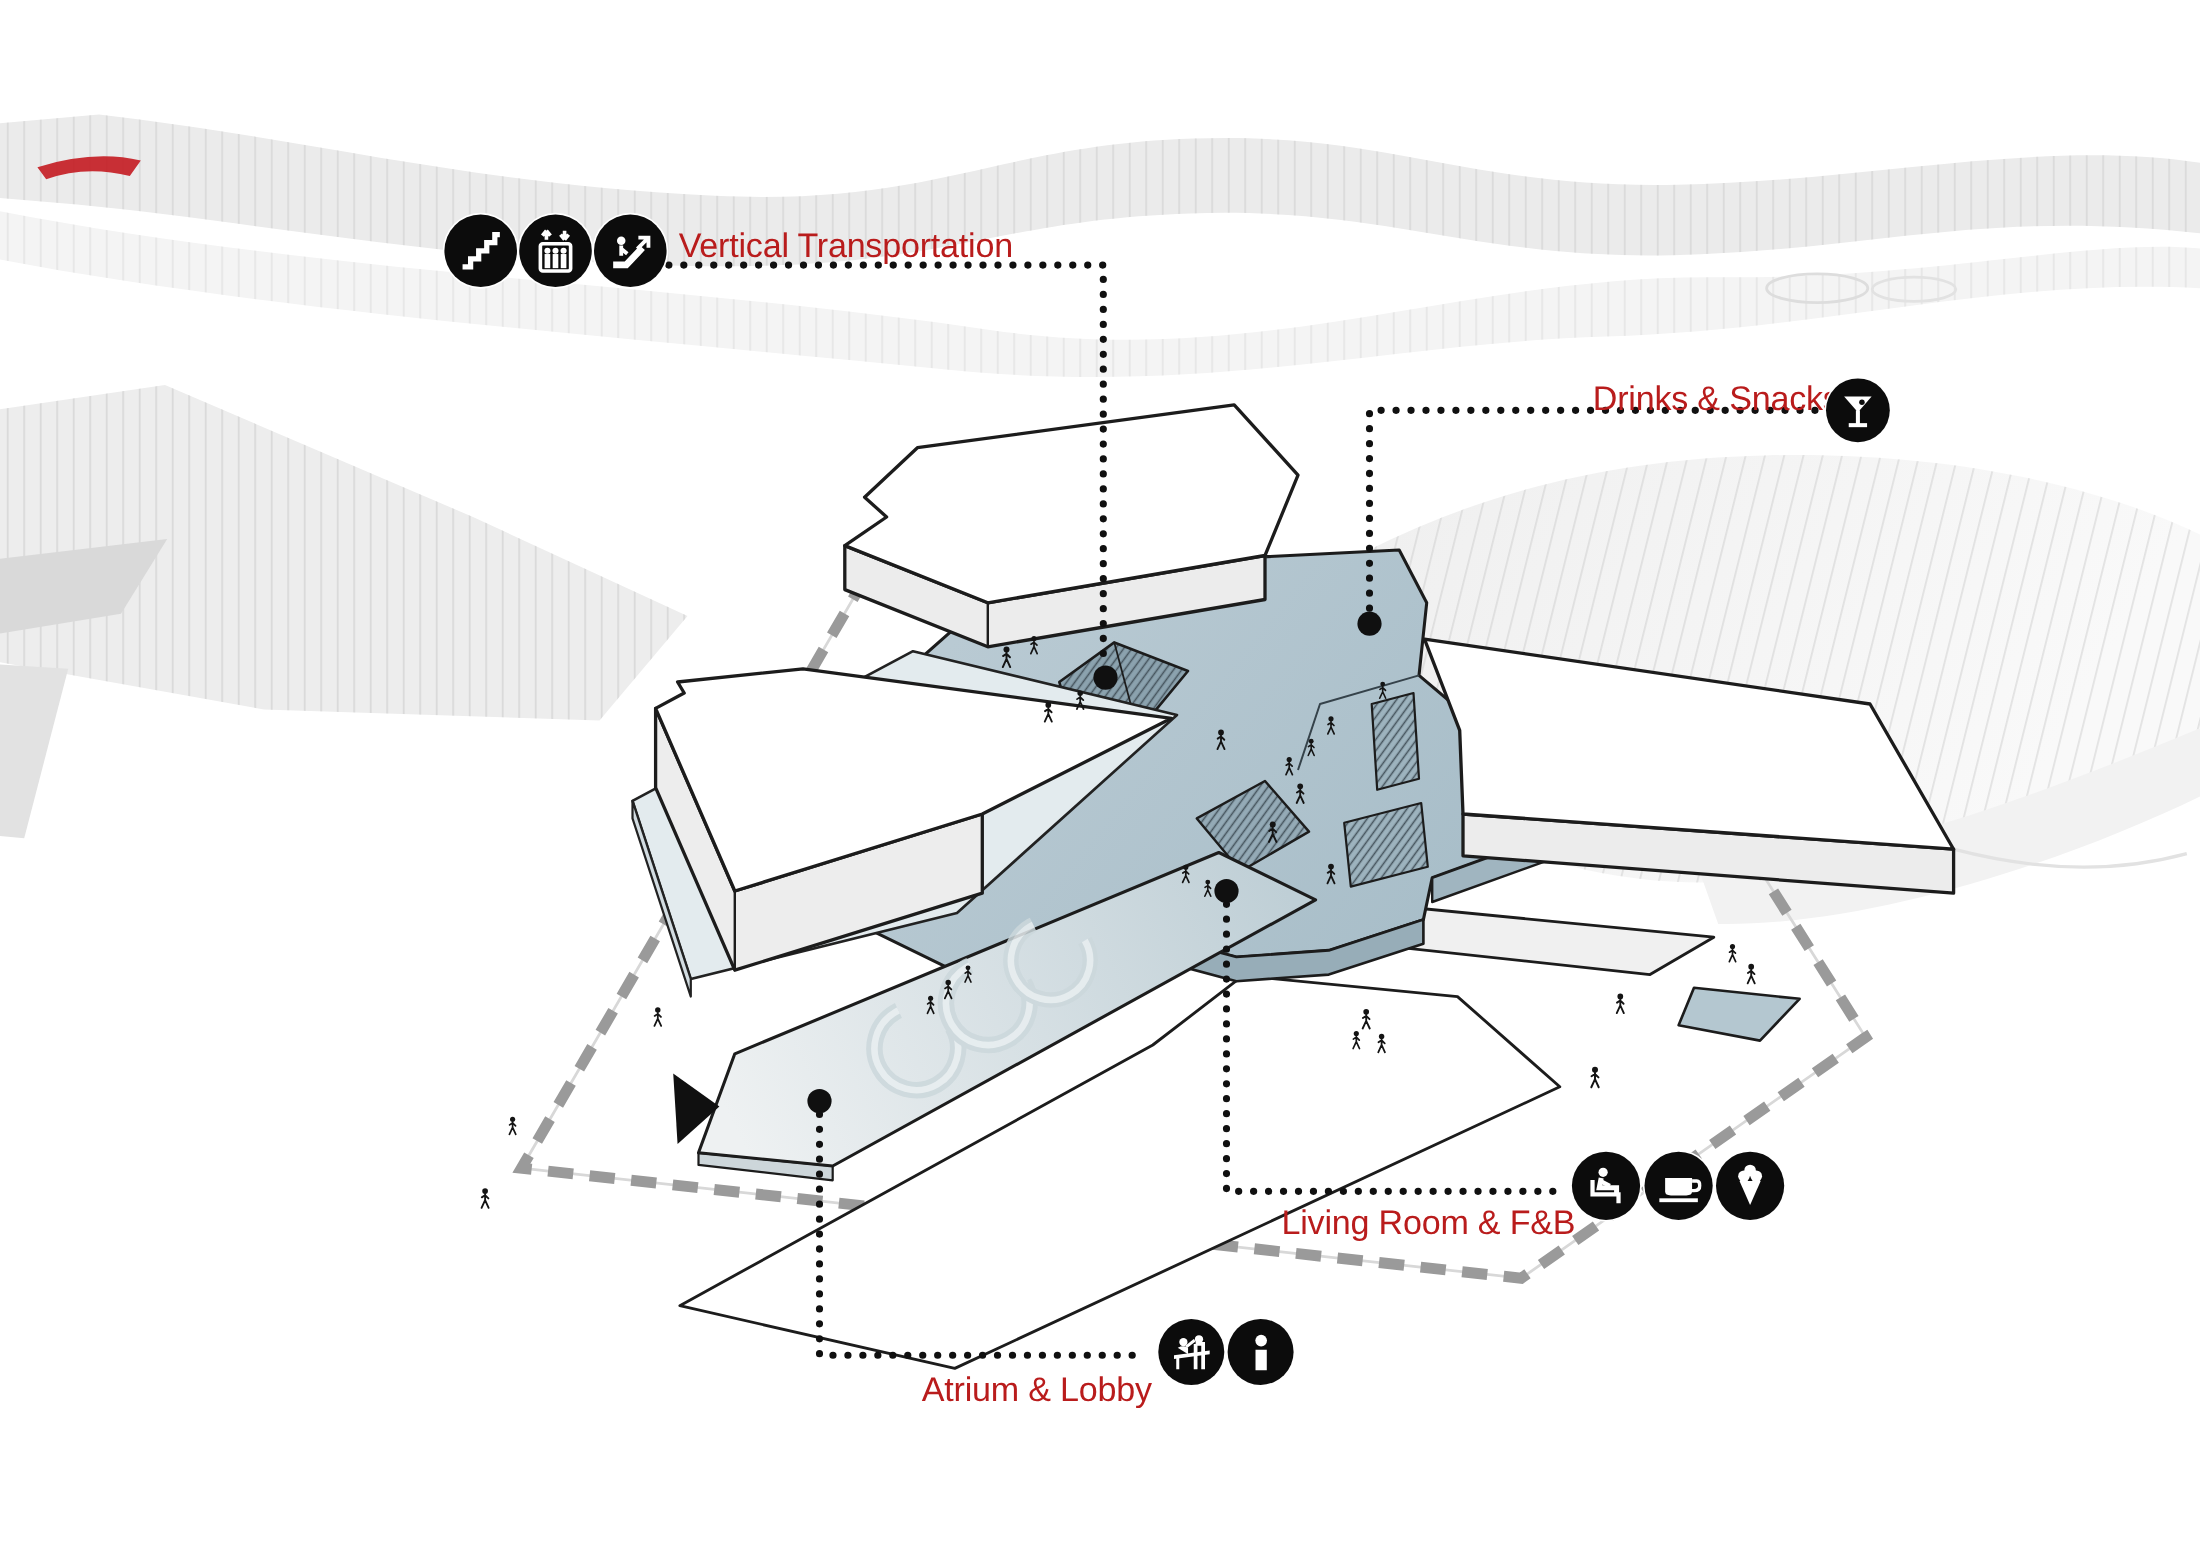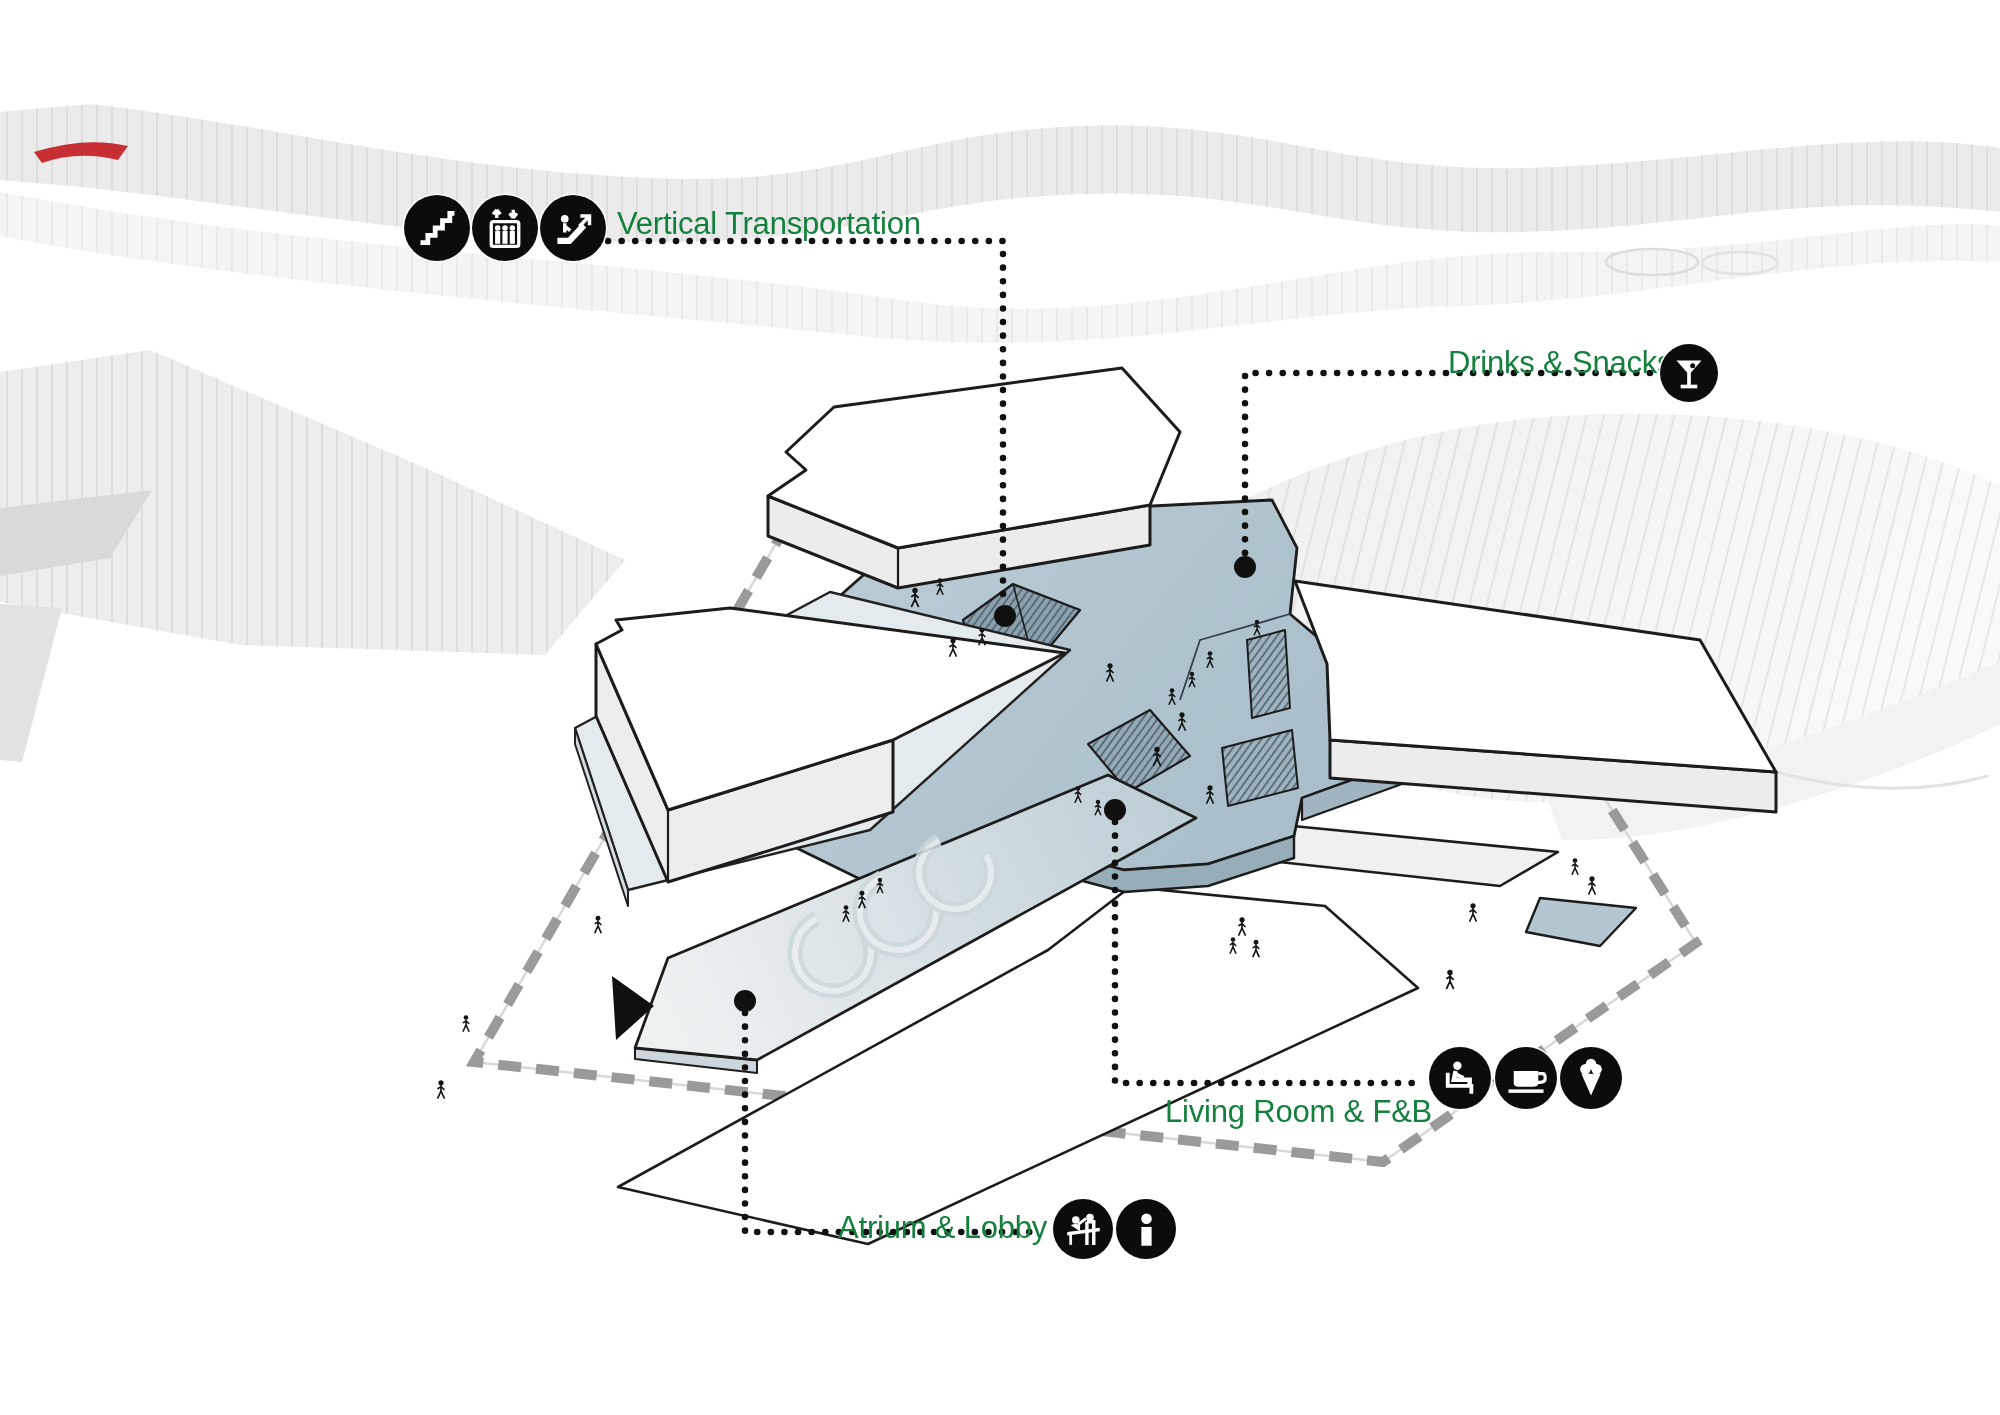--- a/index.html
+++ b/index.html
@@ -2,21 +2,21 @@
 <html><head>
 <meta charset="utf-8">
 <style>
   html,body{margin:0;padding:0;background:#ffffff;}
   #stage{
     position:relative;width:2000px;height:1415px;overflow:hidden;
     background:#ffffff;font-family:"Liberation Sans",sans-serif;
   }
   #axon-svg{position:absolute;left:0;top:0;}
   .ann-label{
-    position:absolute;font-size:31px;color:#15803d;white-space:nowrap;
+    position:absolute;font-size:31px;color:#b91c1c;white-space:nowrap;
     letter-spacing:-0.2px;
   }
   .icon{
     position:absolute;border-radius:50%;background:#0c0c0c;
     display:flex;align-items:center;justify-content:center;
     box-shadow:0 0 0 1.5px #ffffff;
   }
   .icon svg{display:block;}
   .sz66{width:66px;height:66px;}
   .sz62{width:62px;height:62px;}
@@ -292,21 +292,21 @@
     <svg width="42" height="42" viewBox="-12 -12 24 24">
       <circle cx="-3.2" cy="-5" r="3" fill="#ffffff"></circle>
       <circle cx="3.2" cy="-5" r="3" fill="#ffffff"></circle>
       <circle cx="0" cy="-8" r="3" fill="#ffffff"></circle>
       <path d="M-5.5,-2.5 L5.5,-2.5 L0,10 Z" fill="#ffffff"></path>
     </svg>
   </div>
 </div>
 
 <div>
-  <div class="ann-label" style="left:838px;top:1210px;">Atrium &amp; Lobby</div>
+  <div class="ann-label" style="left:838px;top:1246px;">Atrium &amp; Lobby</div>
   <div class="icon sz60" style="left:1053px;top:1199px;">
     <svg width="41" height="41" viewBox="-12 -12 24 24">
       <circle cx="-4.5" cy="-5.5" r="2.2" fill="#ffffff"></circle>
       <path d="M-7.5,-2.5 Q-4.5,-4 -2,-2.5 L-2,1" fill="#ffffff"></path>
       <path d="M-3,-3 L1.5,-6.5" stroke="#ffffff" stroke-width="1.6"></path>
       <circle cx="3.8" cy="-7" r="2.2" fill="#ffffff"></circle>
       <path d="M2,-4.5 L6,-4.5 L6,9 M2,-4.5 L2,9" stroke="#ffffff" stroke-width="2" fill="none"></path>
       <path d="M-9.5,1.5 L9.5,-1 L9.5,1 L-9.5,3.5 Z" fill="#ffffff"></path>
       <path d="M-7.5,3 L-7.5,9" stroke="#ffffff" stroke-width="1.6"></path>
     </svg>

